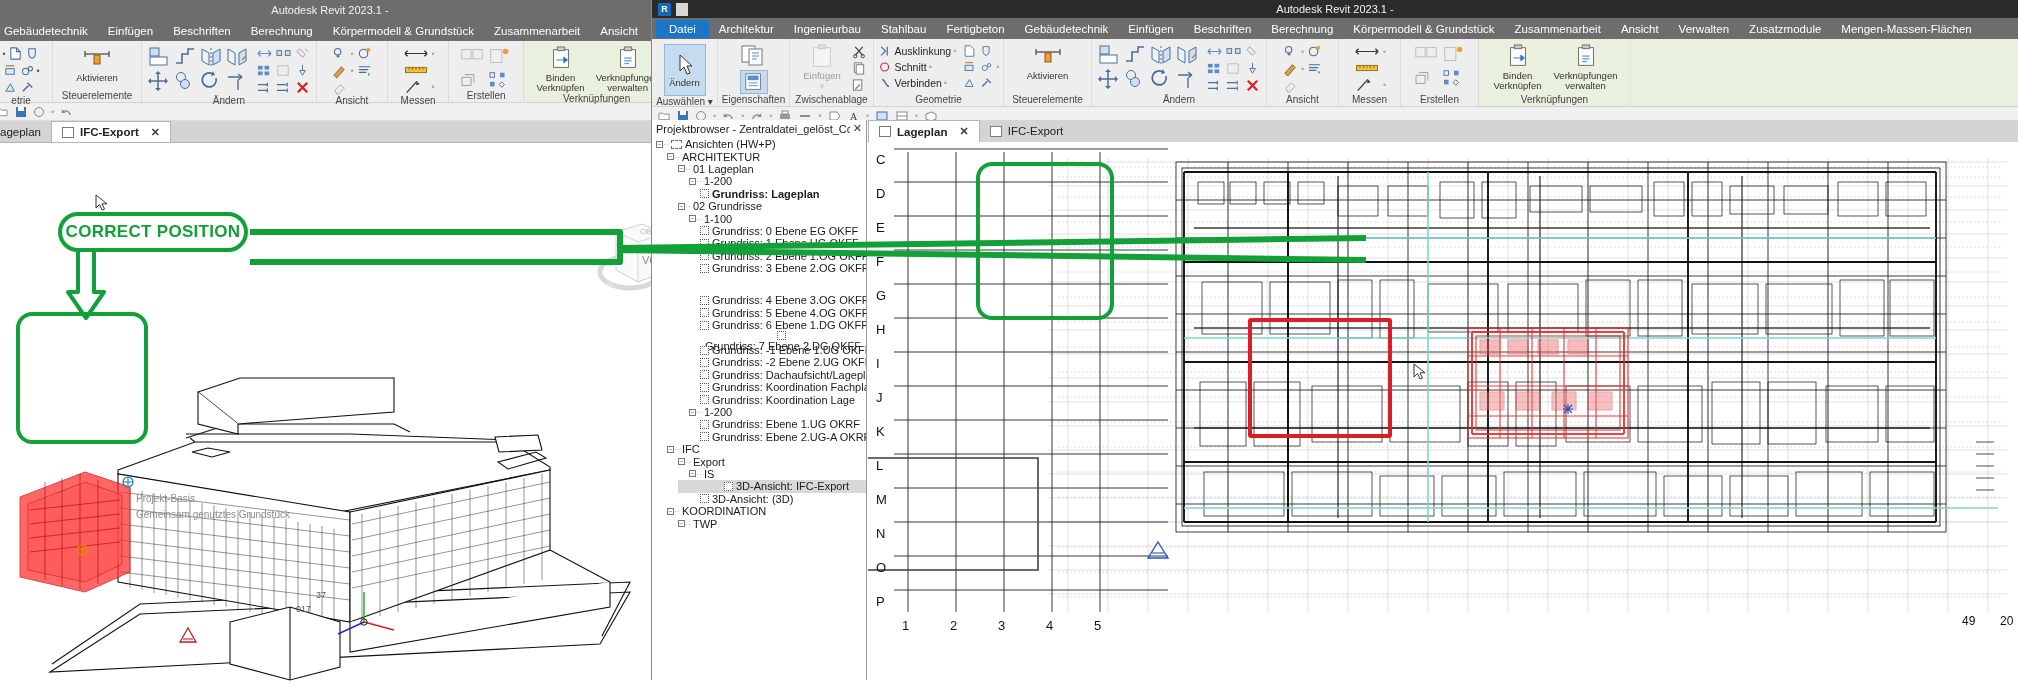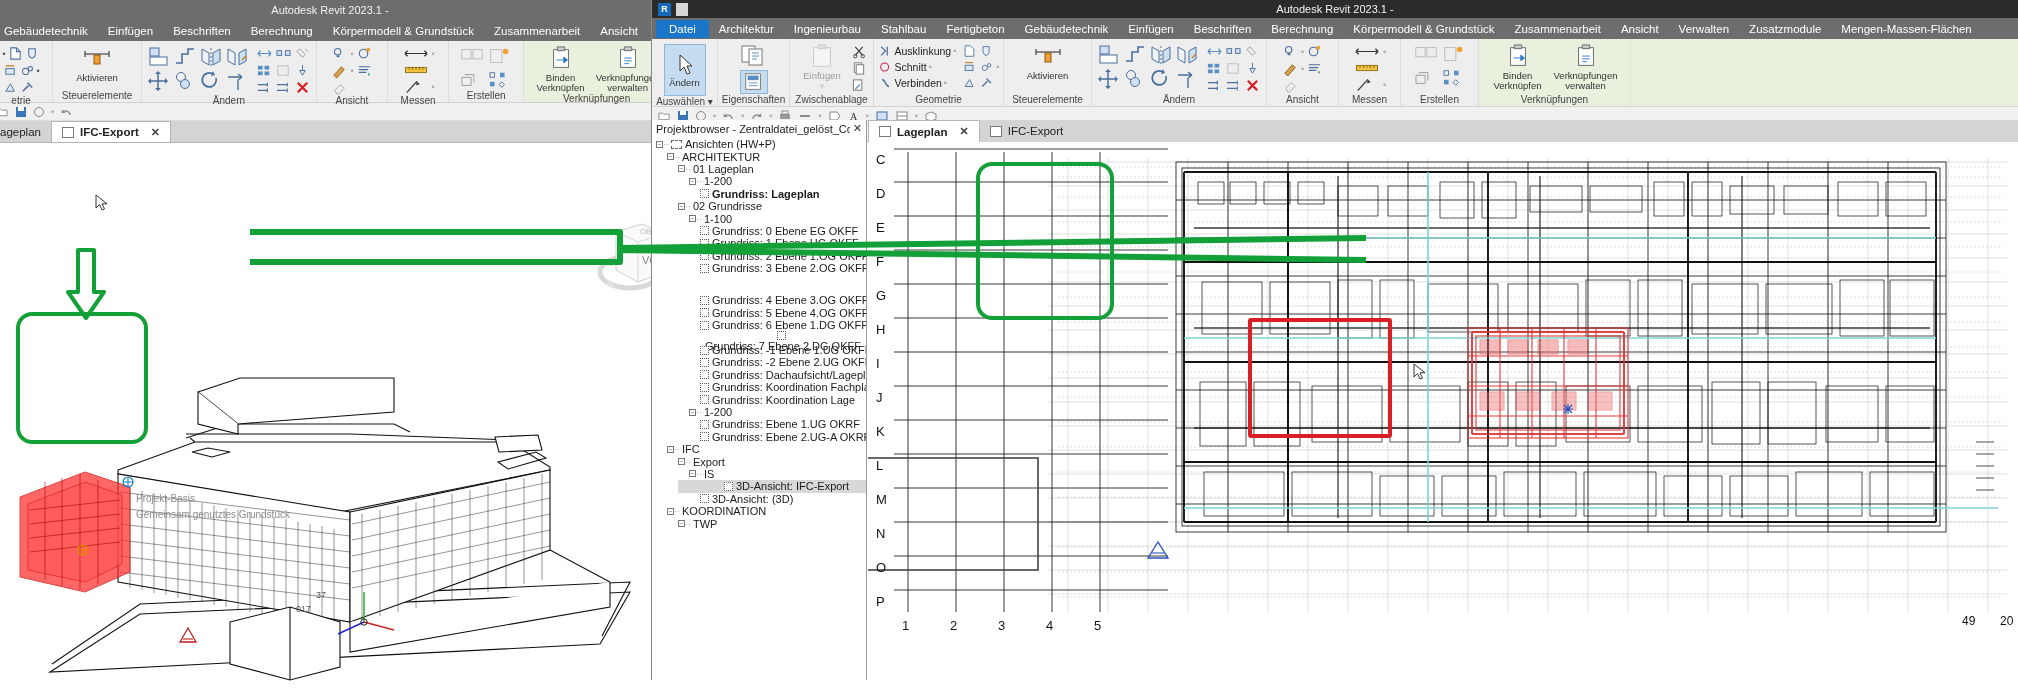--- a/index.html
+++ b/index.html
@@ -1234,20 +1234,23 @@
           <div class="gridlbl" style="left: 226px; top: 476px;">5</div>
         </div>
       
       <div id="grid-right">
           <div class="gridlbl" style="left: 1094px; top: 472px; font-size: 12px; text-align: center;">49</div>
           <div class="gridlbl" style="left: 1132px; top: 472px; font-size: 12px;">20</div>
         </div>
     </div>
   </div>
 
+  <div class="anno" style="left:58px; top:212px; width:190px; height:40px; font-size:17px; letter-spacing:0.3px;">
+    <span>CORRECT POSITION</span>
+  </div>
 
   <svg style="position:absolute; left:60px; top:248px;" width="64" height="74">
     <path d="M18 2 L18 44 L8 44 L26 70 L44 44 L34 44 L34 2 Z" fill="none" stroke="#14a038" stroke-width="4" stroke-linejoin="round"></path>
   </svg>
 
   <div class="greenbox" style="left:16px; top:312px; width:132px; height:132px;"></div>
 
   <svg style="position:absolute; left:248px; top:220px; pointer-events:none;" width="1120" height="70">
     <path d="M2 12 L372 12 L372 28 L1118 18" fill="none" stroke="#14a038" stroke-width="6" stroke-linejoin="round"></path>
     <path d="M2 42 L372 42 L372 30 L1118 40" fill="none" stroke="#14a038" stroke-width="6" stroke-linejoin="round"></path>

